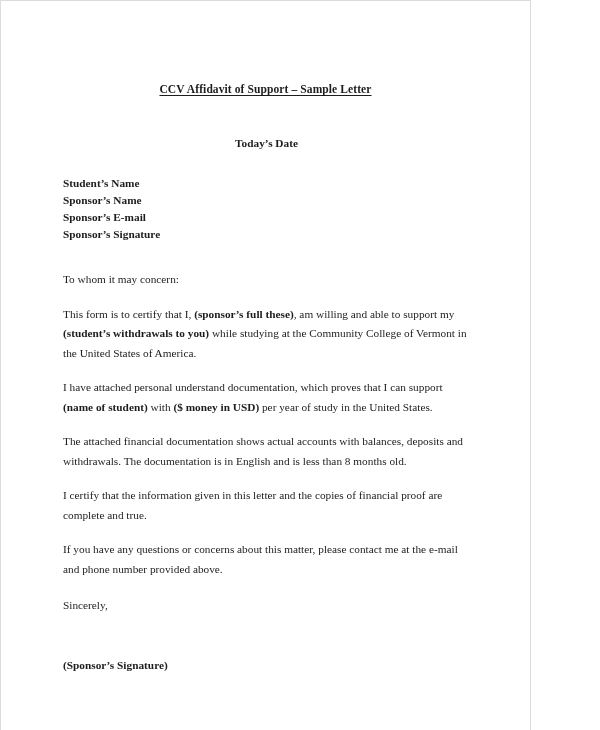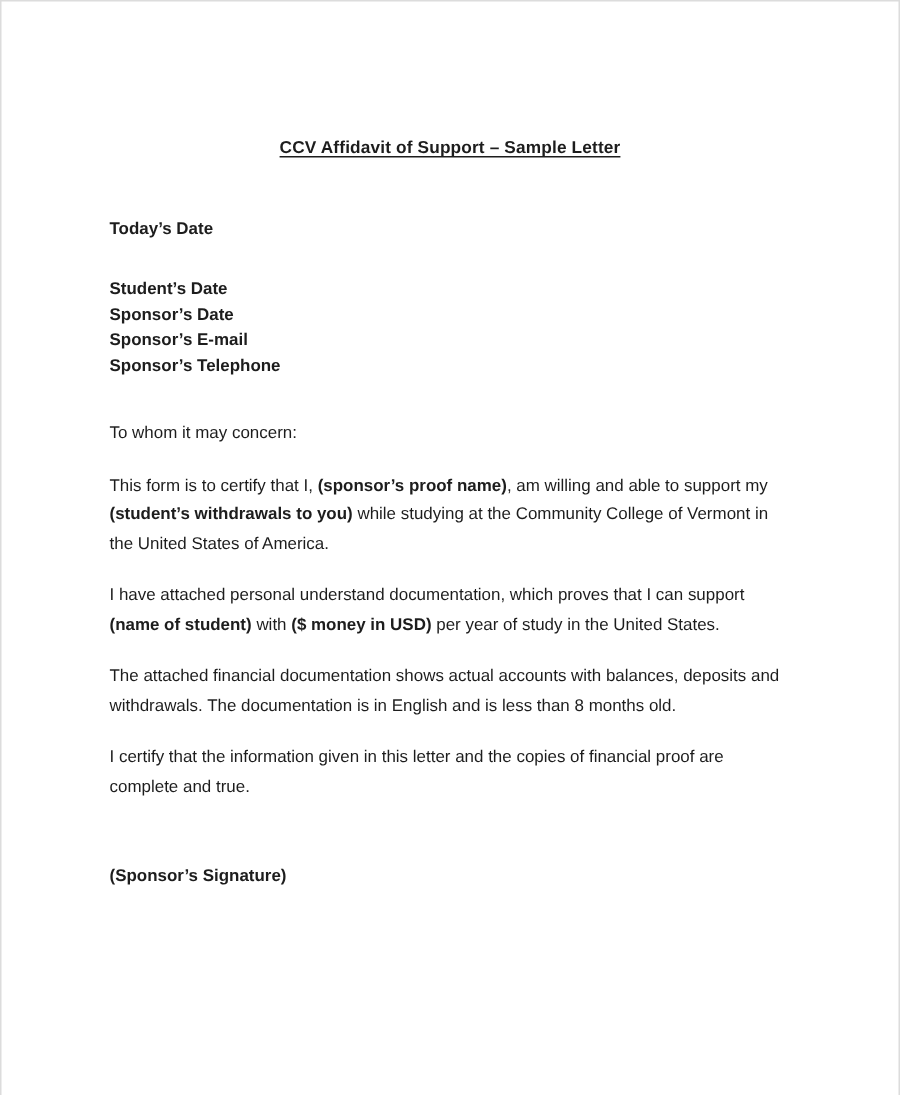--- a/index.html
+++ b/index.html
@@ -9,27 +9,28 @@
   }
   body {
     width: 600px;
     height: 730px;
     font-family: "Liberation Sans", sans-serif;
     overflow: hidden;
   }
   .page {
     position: relative;
     box-sizing: border-box;
-    width: 600px;
+    width: 531px;
     height: 730px;
     background: #ffffff;
     border-top: 1px solid #dcdcdc;
     border-left: 1px solid #dcdcdc;
     border-right: 1px solid #dcdcdc;
-    padding: 10px;
+    padding: 0;
+    font-family: Liberation Serif, serif;
   }
   .doc-title {
     text-align: center;
     font-size: 11.5px;
     font-weight: bold;
     color: #1d1d1d;
     text-decoration: underline;
     text-underline-offset: 2px;
     margin: 0;
     padding-top: 82px;
@@ -49,20 +50,21 @@
     color: #1d1d1d;
     line-height: 17px;
     margin: 0;
   }
   .addr-date {
     font-size: 11.3px;
     font-weight: bold;
     color: #1d1d1d;
     line-height: 17px;
     margin: 0 0 23px 0;
+    text-align: center;
   }
   .salutation {
     font-size: 11.3px;
     color: #1d1d1d;
     line-height: 19.5px;
     margin: 27px 0 0 0;
   }
   p.para {
     font-size: 11.3px;
     color: #1d1d1d;
@@ -93,33 +95,35 @@
 
 <div class="page">
 
   <h1 class="doc-title">CCV Affidavit of Support – Sample Letter</h1>
 
   <div class="body-area">
 
     <div class="addr-block">
       <div class="addr-date">Today’s Date</div>
       <div class="addr-lines">
-          <div class="addr-line">Student’s Date</div>
-          <div class="addr-line">Sponsor’s Date</div>
+          <div class="addr-line">Student’s Name</div>
+          <div class="addr-line">Sponsor’s Name</div>
           <div class="addr-line">Sponsor’s E-mail</div>
-          <div class="addr-line">Sponsor’s Telephone</div>
+          <div class="addr-line">Sponsor’s Signature</div>
         </div>
     </div>
 
     <div class="salutation">To whom it may concern:</div>
 
     <div class="paragraphs">
-        <p class="para"><span>This form is to certify that I, </span><b>(sponsor’s proof name)</b><span>, am willing and able to support my </span><b>(student’s withdrawals to you)</b><span> while studying at the Community College of Vermont in the United States of America.</span></p>
+        <p class="para"><span>This form is to certify that I, </span><b>(sponsor’s full these)</b><span>, am willing and able to support my </span><b>(student’s withdrawals to you)</b><span> while studying at the Community College of Vermont in the United States of America.</span></p>
         <p class="para"><span>I have attached personal understand documentation, which proves that I can support </span><b>(name of student)</b><span> with </span><b>($ money in USD)</b><span> per year of study in the United States.</span></p>
         <p class="para"><span>The attached financial documentation shows actual accounts with balances, deposits and withdrawals. The documentation is in English and is less than 8 months old.</span></p>
         <p class="para"><span>I certify that the information given in this letter and the copies of financial proof are complete and true.</span></p>
+        <p class="para"><span>If you have any questions or concerns about this matter, please contact me at the e-mail and phone number provided above.</span></p>
       </div>
 
+    <div class="closing">Sincerely,</div>
 
     <div class="signature">(Sponsor’s Signature)</div>
 
   </div>
 </div>
 
 </body></html>

